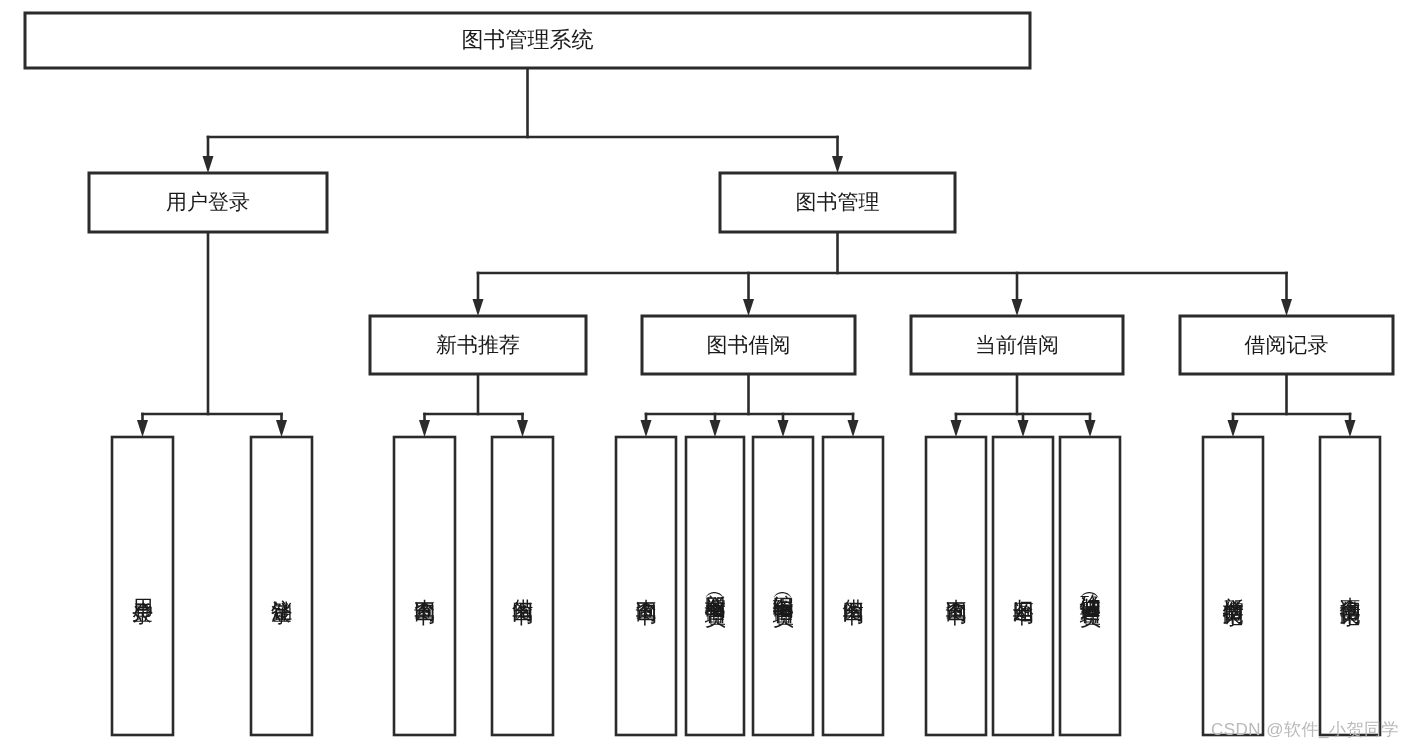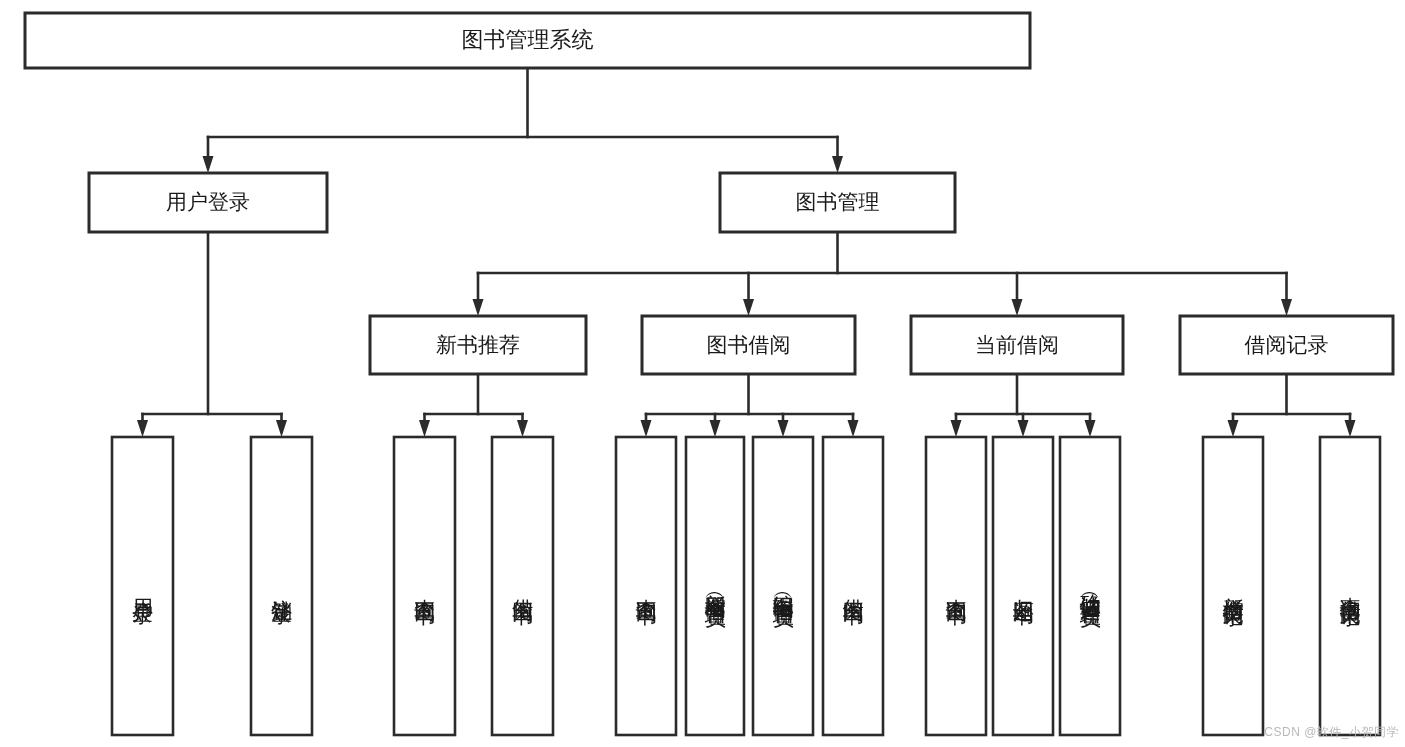--- a/index.html
+++ b/index.html
@@ -71,21 +71,21 @@
     line-height: 1.08;
     color: #1a1a1a;
     letter-spacing: 2px;
     white-space: nowrap;
   }
   .watermark {
     position: absolute;
     right: 14px;
     bottom: 6px;
     font-family: "Liberation Sans", "DejaVu Sans", sans-serif;
-    font-size: 12px;
+    font-size: 17px;
     color: #b9b9b9;
     letter-spacing: 0.5px;
     user-select: none;
   }
 </style>
 </head>
 <body>
 
 <div id="diagram-root">
   <svg class="flowchart" viewBox="0 0 1405 747">

